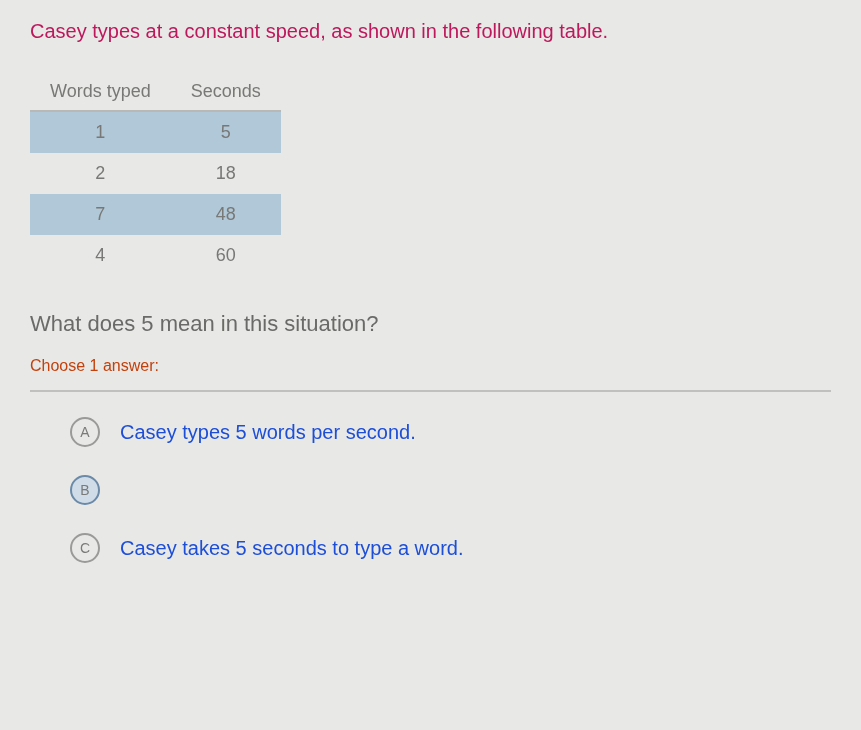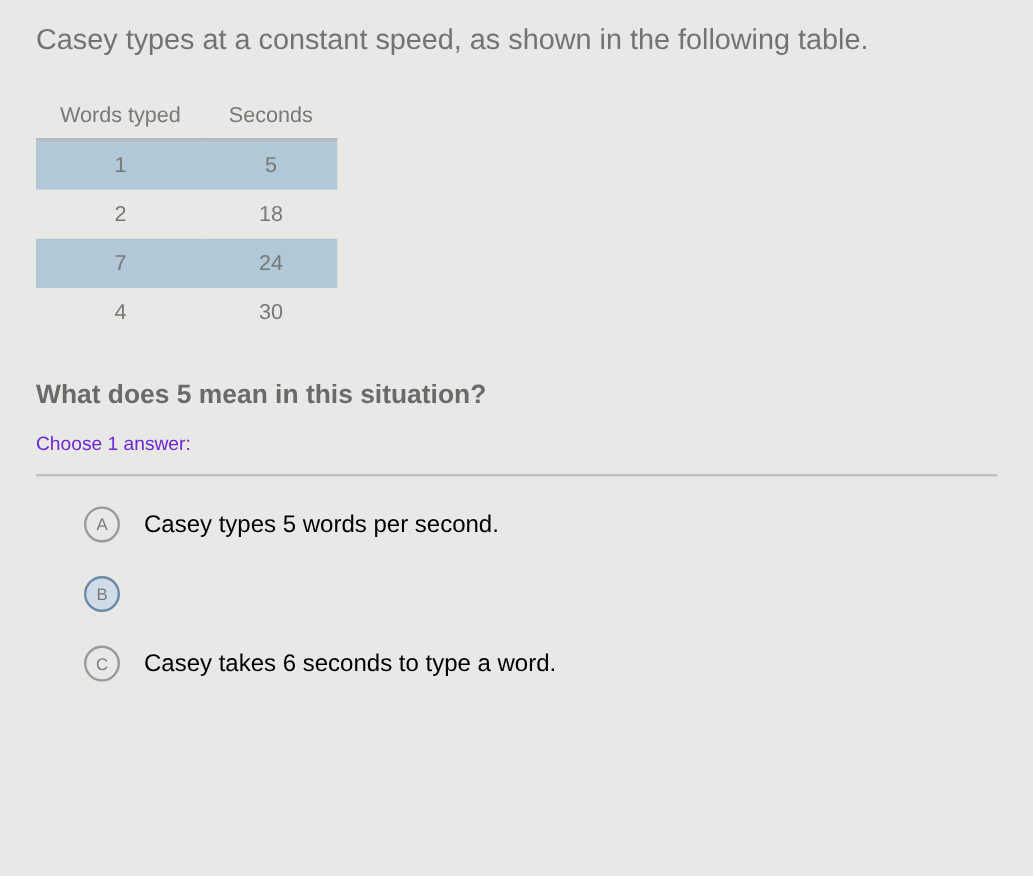--- a/index.html
+++ b/index.html
@@ -10,22 +10,22 @@
     body {
       font-family: -apple-system, BlinkMacSystemFont, "Segoe UI", Arial, sans-serif;
       background: #e8e8e6;
       width: 861px;
       height: 730px;
       padding: 20px 30px;
       color: #6a6a68;
       filter: blur(0.6px);
     }
     .intro-text {
-      font-size: 24px;
-      color: #737373;
+      font-size: 20px;
+      color: #be185d;
       margin-bottom: 30px;
       font-weight: 400;
     }
     .data-table {
       border-collapse: collapse;
       margin-bottom: 35px;
     }
     .data-table th {
       text-align: left;
       font-weight: 500;
@@ -40,26 +40,26 @@
       font-size: 18px;
       color: #787876;
       padding: 10px 40px;
     }
     .row-highlight {
       background: #b0c8d8;
     }
     .question-text {
       font-size: 22px;
       color: #6a6a68;
-      font-weight: 700;
+      font-weight: 400;
       margin-bottom: 20px;
     }
     .choose-label {
       font-size: 16px;
-      color: #6d28d9;
+      color: #c2410c;
       margin-bottom: 15px;
     }
     .divider {
       border: none;
       border-top: 2px solid #c0c0be;
       margin-bottom: 25px;
     }
     .answer-row {
       display: flex;
       align-items: center;
@@ -78,21 +78,21 @@
       font-size: 14px;
       color: #7a7a78;
       background: #e8e8e6;
     }
     .radio-circle.selected {
       border-color: #6a8aa8;
       background: #d0dce8;
     }
     .answer-text {
       font-size: 20px;
-      color: #000000;
+      color: #1d4ed8;
     }
   </style>
 </head>
 <body>
 
 <div class="intro-text">Casey types at a constant speed, as shown in the following table.</div>
 
 <table class="data-table">
   <thead>
     <tr>
@@ -104,25 +104,25 @@
     <tr class="row-highlight">
       <td>1</td>
       <td>5</td>
     </tr>
     <tr>
       <td>2</td>
       <td>18</td>
     </tr>
     <tr class="row-highlight">
       <td>7</td>
-      <td>24</td>
+      <td>48</td>
     </tr>
     <tr>
       <td>4</td>
-      <td>30</td>
+      <td>60</td>
     </tr>
   </tbody>
 </table>
 
 <div class="question-text">What does 5 mean in this situation?</div>
 
 <div class="choose-label">Choose 1 answer:</div>
 
 <hr class="divider">
 
@@ -130,14 +130,14 @@
   <div class="radio-circle">A</div>
   <div class="answer-text">Casey types 5 words per second.</div>
 </div>
 
 <div class="answer-row">
   <div class="radio-circle selected">B</div>
 </div>
 
 <div class="answer-row">
   <div class="radio-circle">C</div>
-  <div class="answer-text">Casey takes 6 seconds to type a word.</div>
+  <div class="answer-text">Casey takes 5 seconds to type a word.</div>
 </div>
 
 </body></html>

